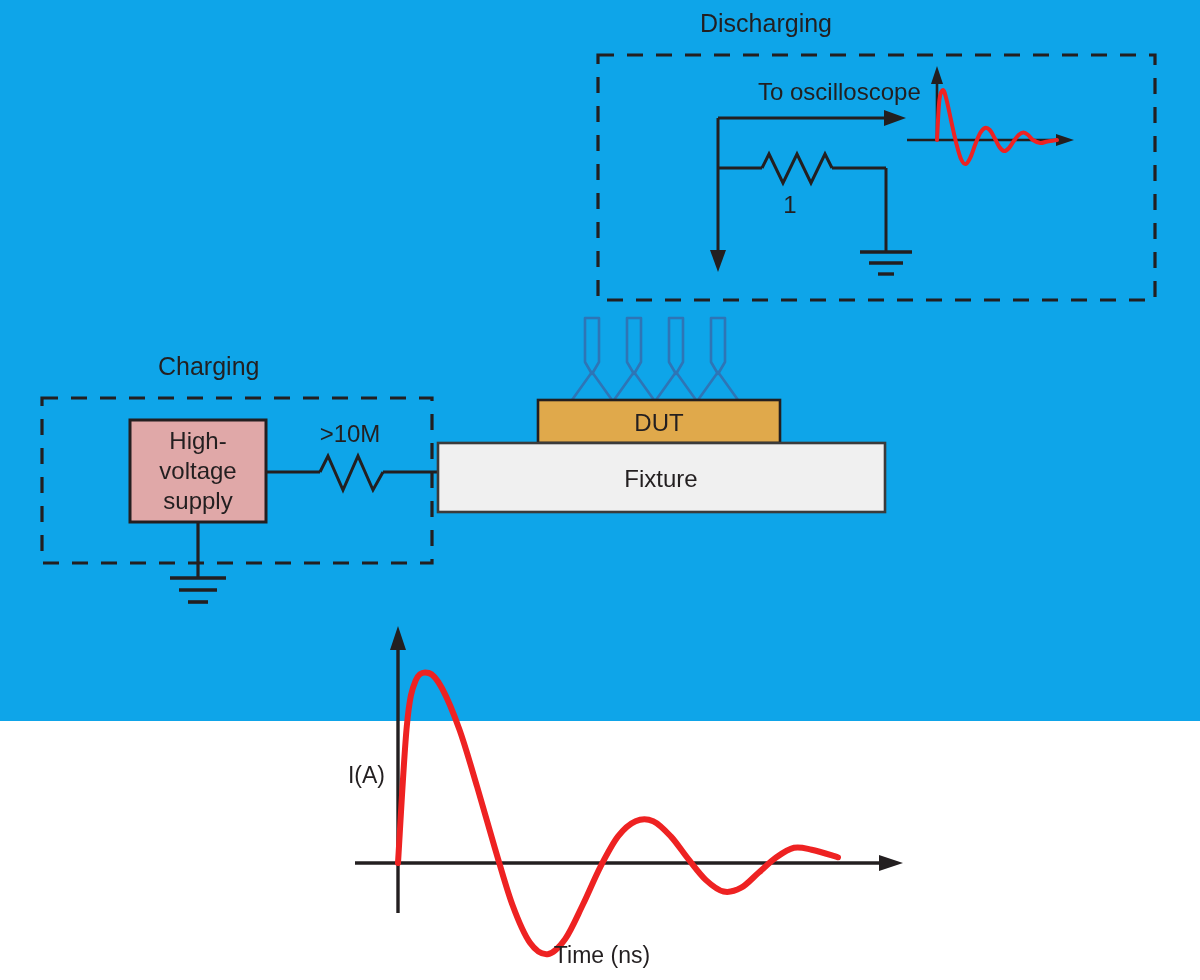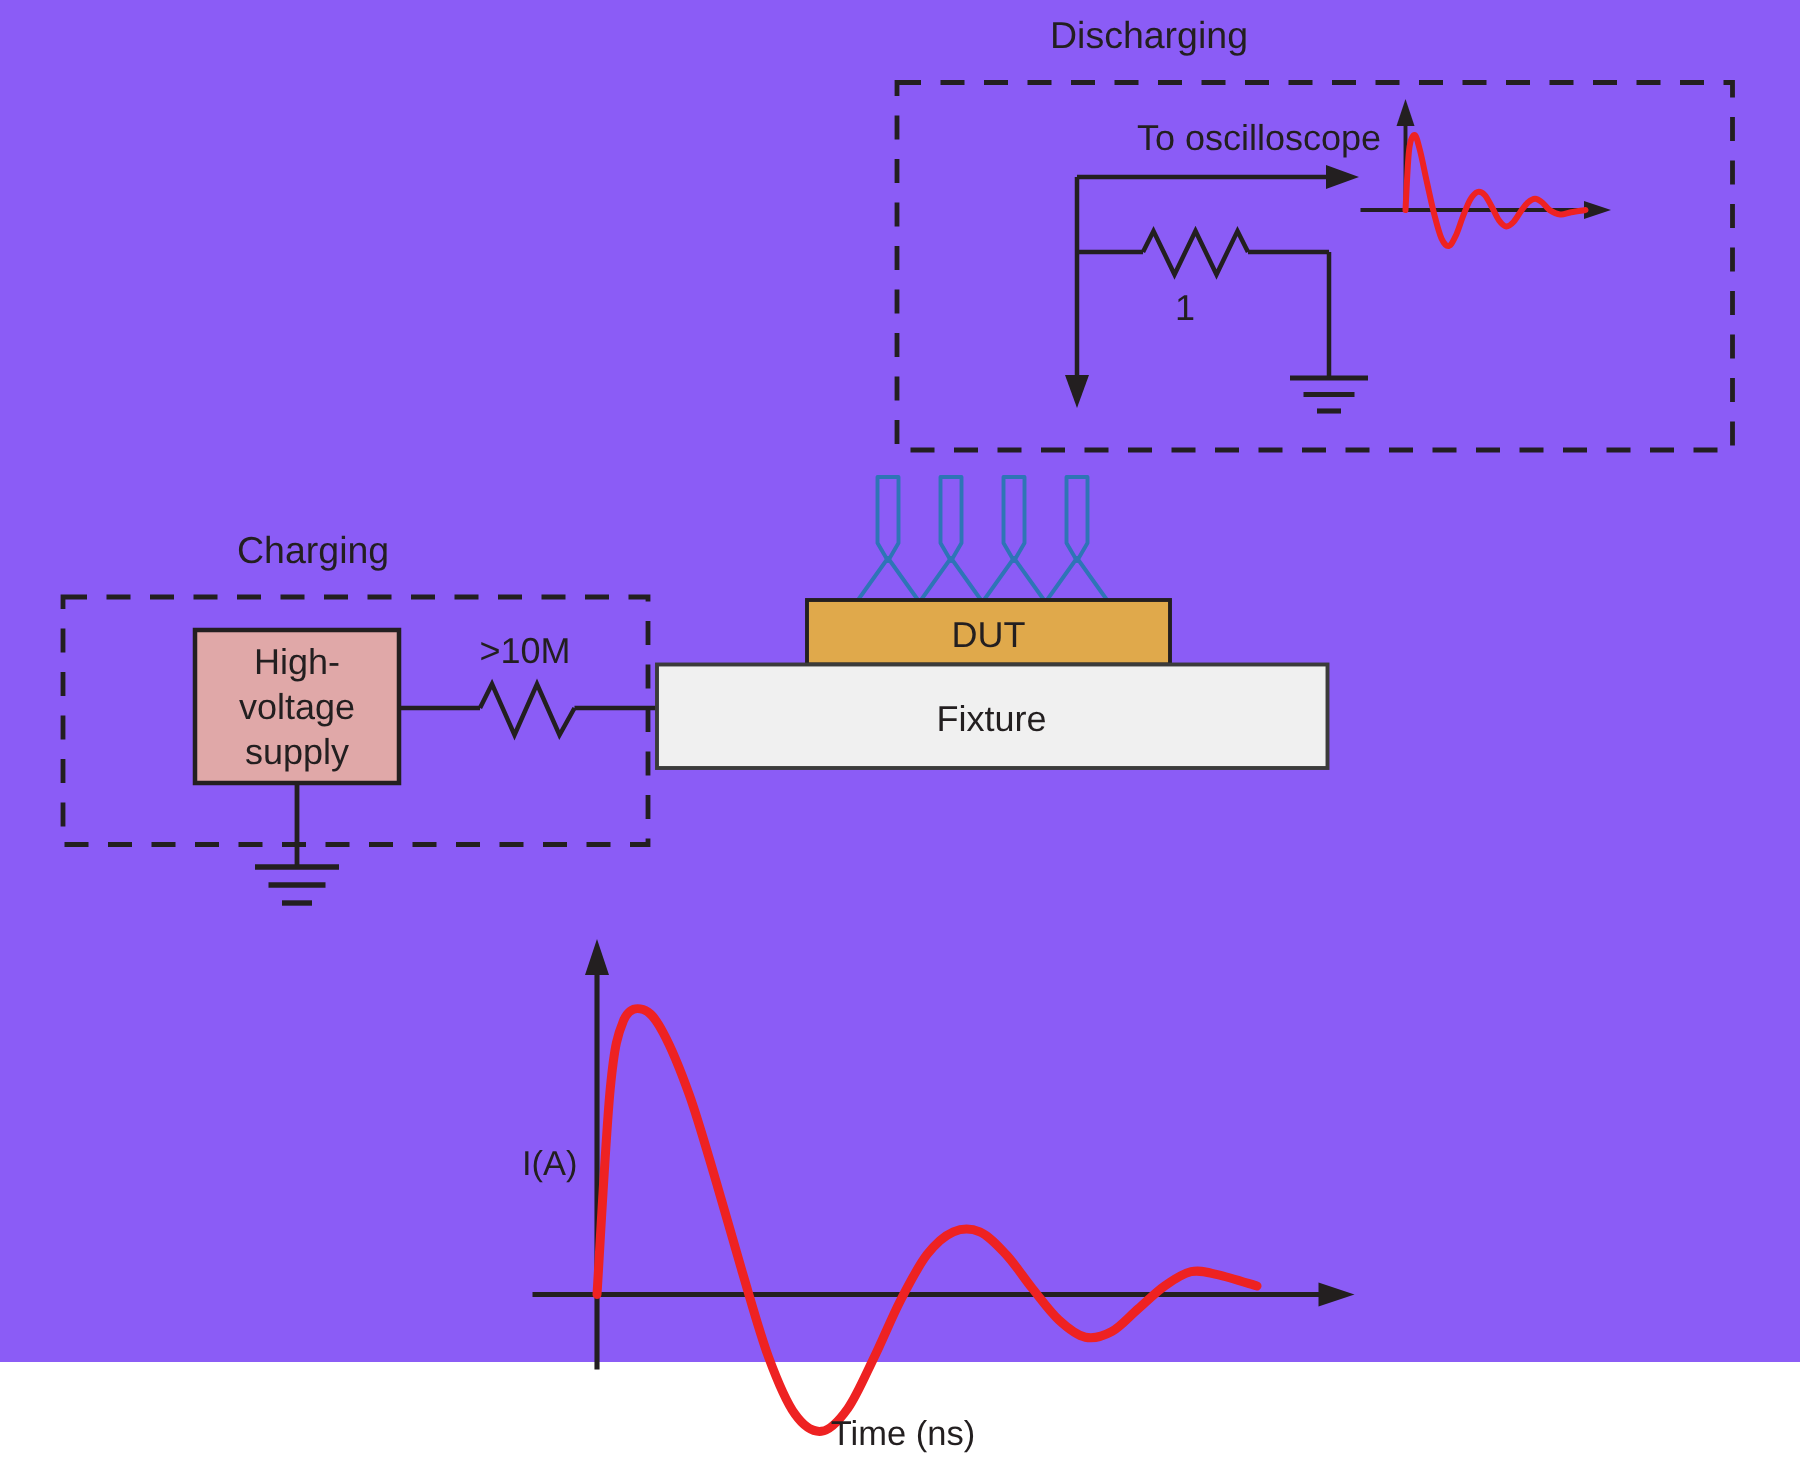--- a/index.html
+++ b/index.html
@@ -10,22 +10,22 @@
   }
   body {
     width: 1200px;
     height: 980px;
     overflow: hidden;
     font-family: "Liberation Sans", sans-serif;
   }
   #diagram-root {
     position: relative;
     width: 1200px;
-    height: 908px;
-    background: #8b5cf6;
+    height: 721px;
+    background: #0ea5e9;
   }
   #diagram-svg {
     position: absolute;
     top: 0;
     left: 0;
     width: 1200px;
     height: 980px;
     display: block;
   }
   .diagram-text {

